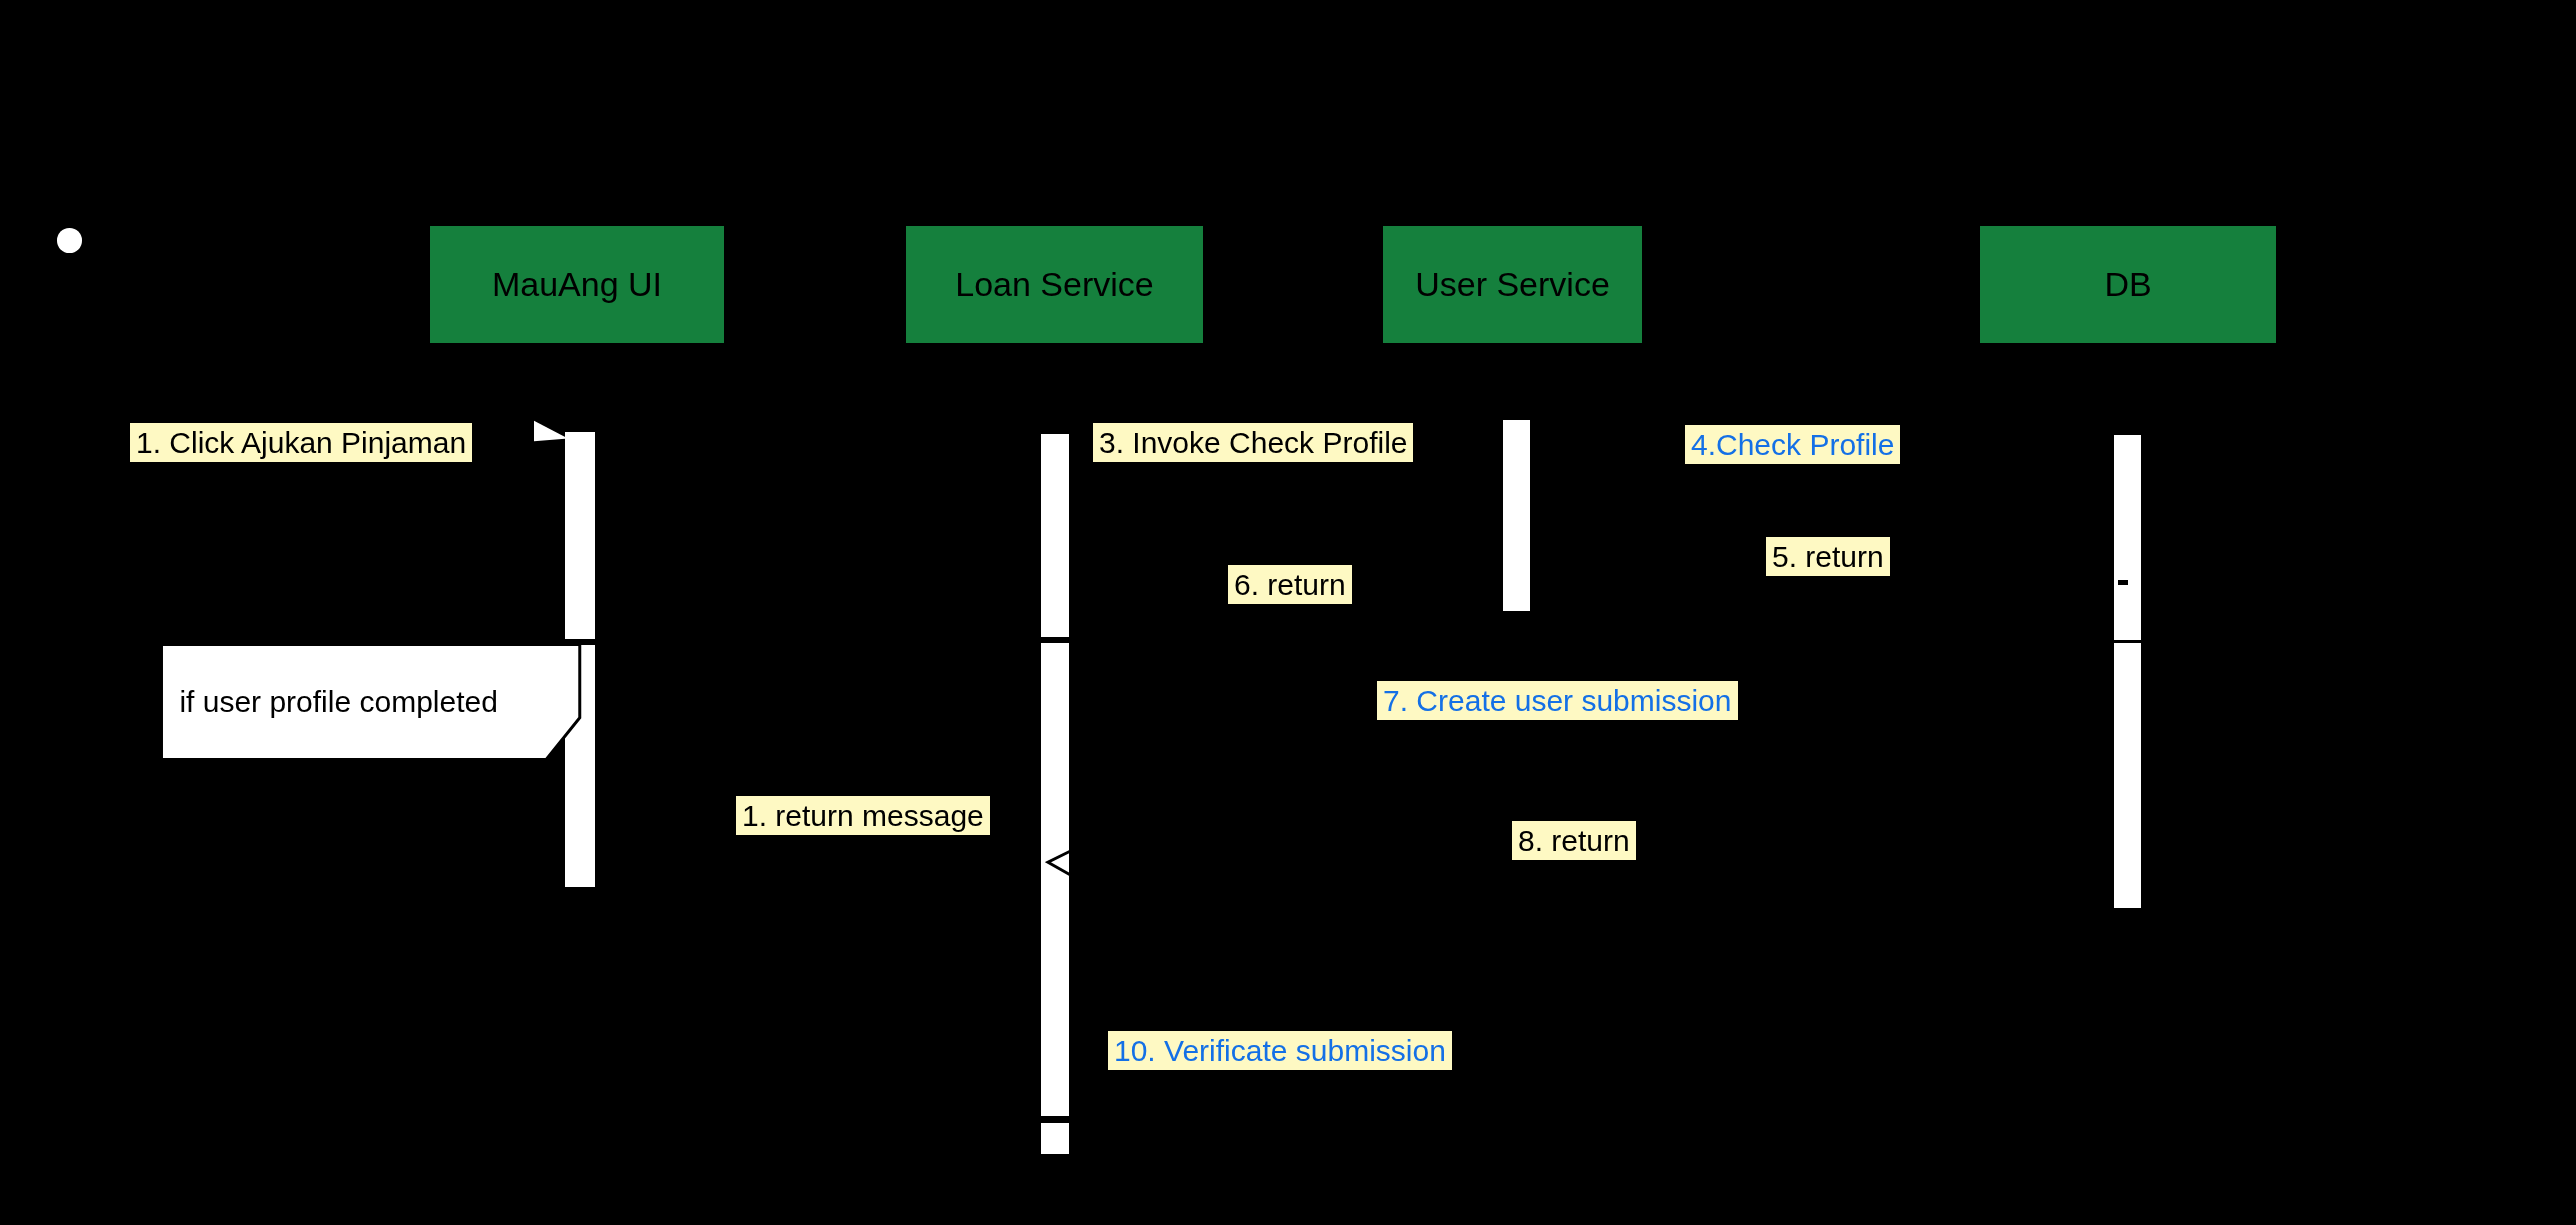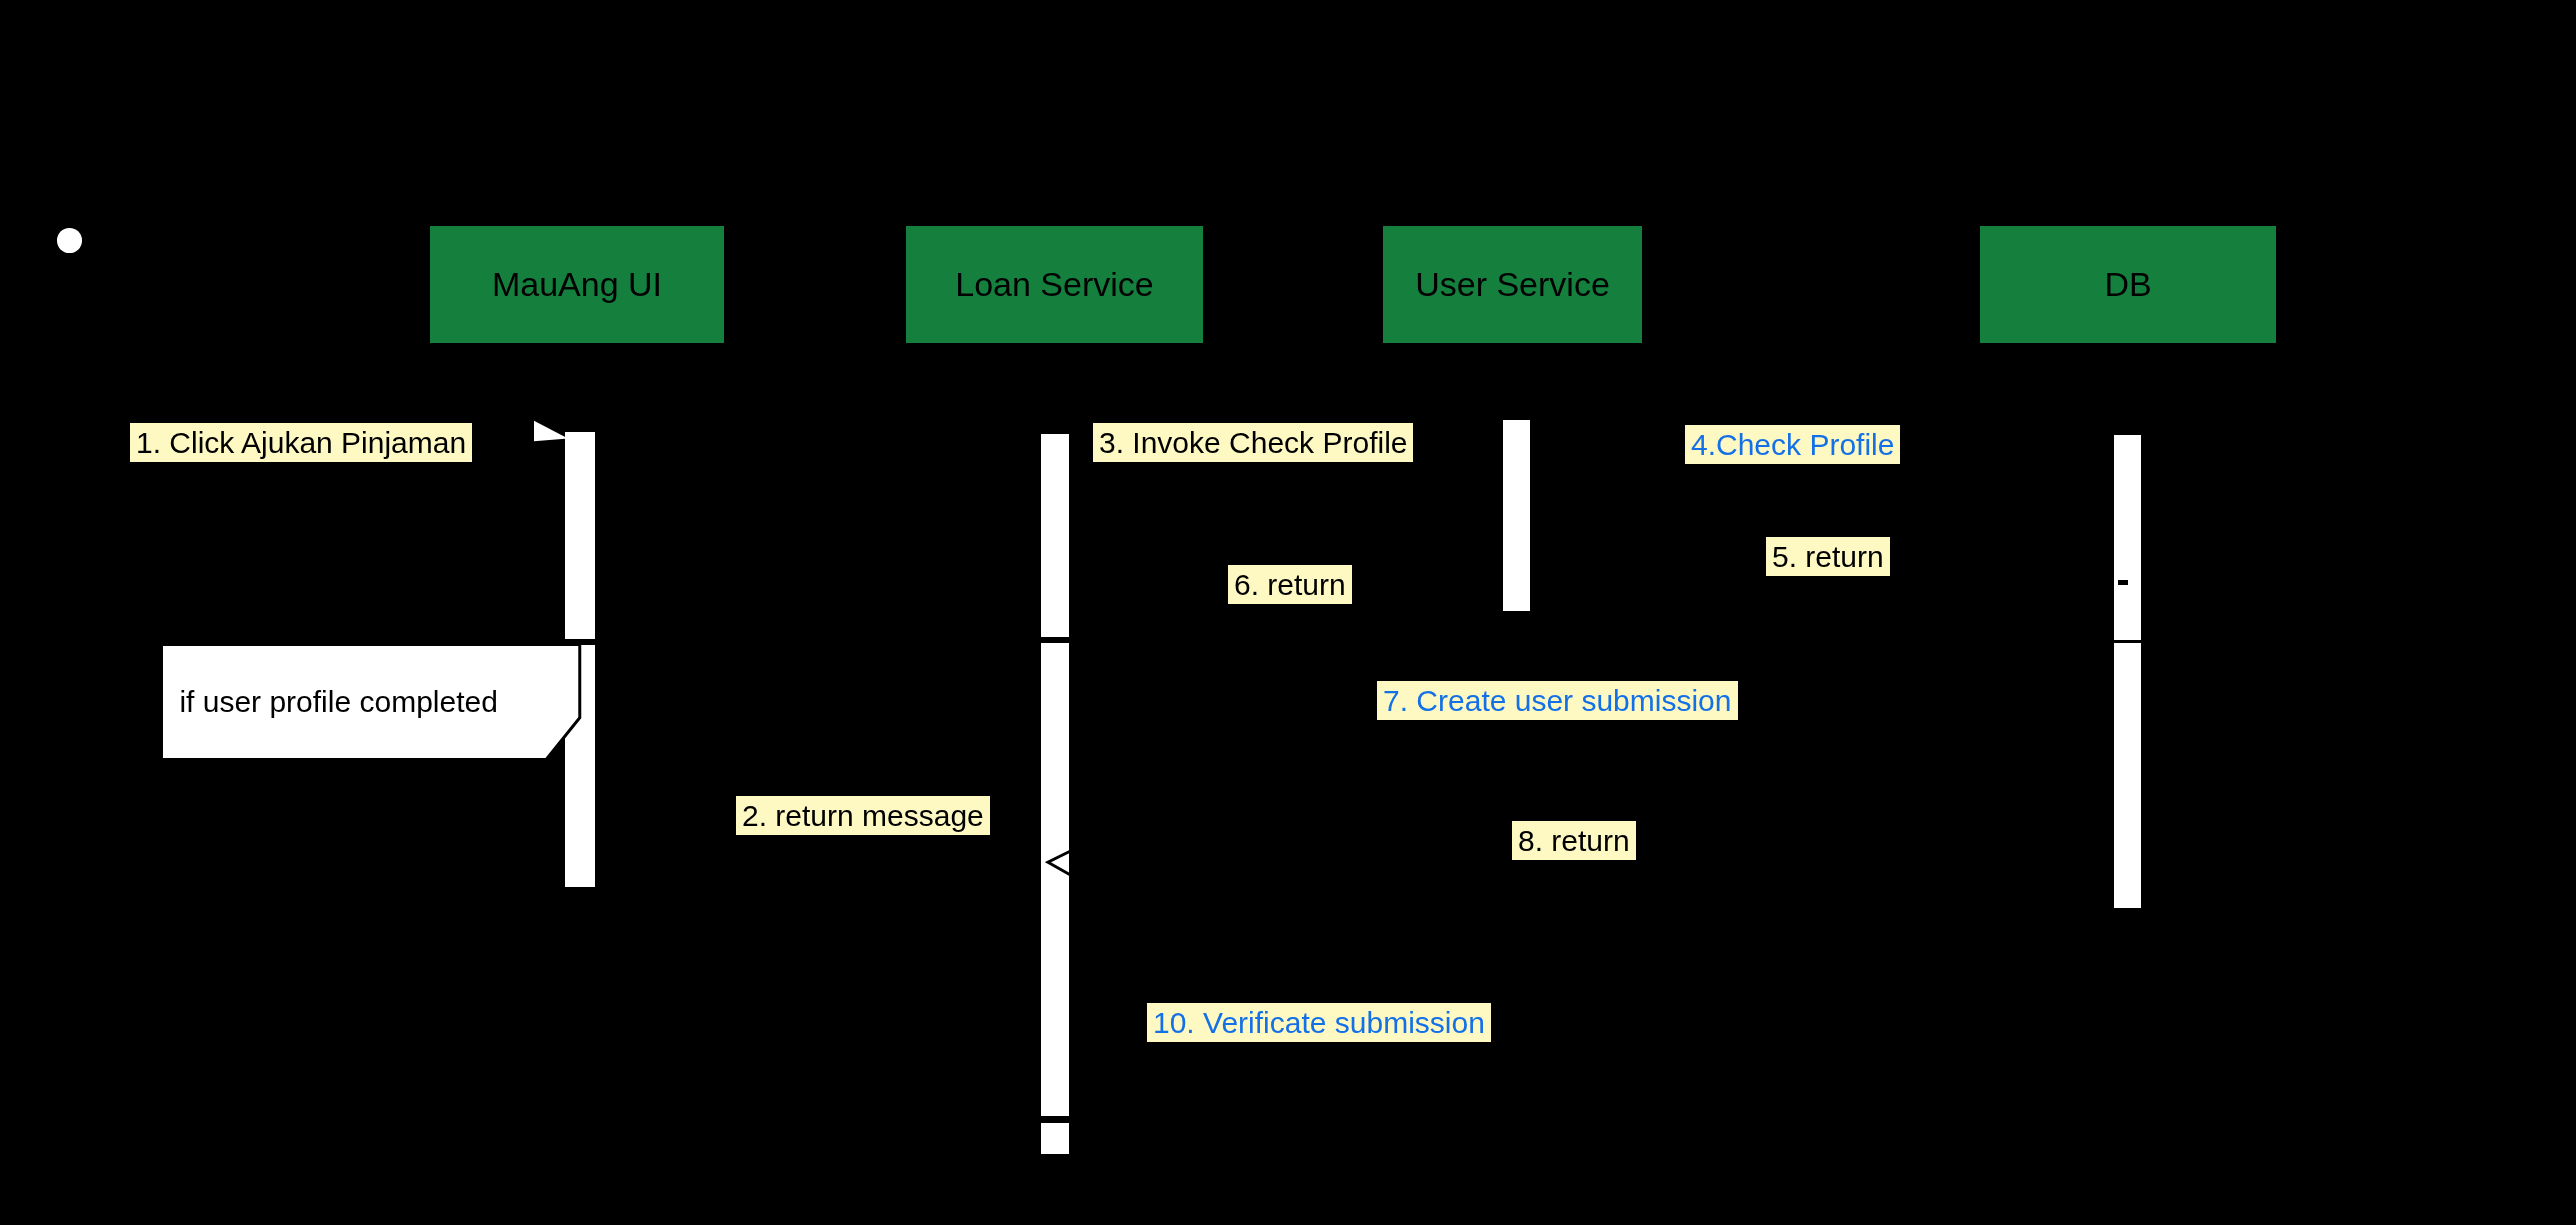--- a/index.html
+++ b/index.html
@@ -70,21 +70,21 @@
   }
   #m1  { left: 130px;  top: 423px; }
   #m2  { left: 623px;  top: 423px; }
   #m3  { left: 1093px; top: 423px; }
   #m4  { left: 1685px; top: 425px; }
   #m5  { left: 1766px; top: 537px; }
   #m6  { left: 1228px; top: 537px; }
   #m7  { left: 1377px; top: 681px; }
   #m8  { left: 1512px; top: 821px; }
   #m9  { left: 736px;  top: 796px; }
-  #m10 { left: 1108px; top: 1003px; margin-left: 39px; }
+  #m10 { left: 1108px; top: 1031px; }
 
   
   #note {
     position: absolute;
     left: 160px; top: 643px;
     width: 422px; height: 118px;
   }
   #note svg { position: absolute; left: 0; top: 0; }
   #note .note-text {
     position: absolute;
@@ -154,17 +154,17 @@
   </svg>
   <div id="db-dash">-</div>
 
   <div class="msg" id="m1" style="color: rgb(0, 0, 0);">1. Click Ajukan Pinjaman</div>
   <div class="msg" id="m3" style="color: rgb(0, 0, 0);">3. Invoke Check Profile</div>
   <div class="msg" id="m4" style="color: rgb(20, 112, 230);">4.Check Profile</div>
   <div class="msg" id="m5" style="color: rgb(0, 0, 0);">5. return</div>
   <div class="msg" id="m6" style="color: rgb(0, 0, 0); margin-top: 28px;">6. return</div>
   <div class="msg" id="m7" style="color: rgb(20, 112, 230);">7. Create user submission</div>
   <div class="msg" id="m8" style="color: rgb(0, 0, 0);">8. return</div>
-  <div class="msg" id="m9" style="color: rgb(0, 0, 0);">2. return message</div>
+  <div class="msg" id="m9" style="color: rgb(0, 0, 0);">1. return message</div>
   <div class="msg" id="m10" style="color: rgb(20, 112, 230);">10. Verificate submission</div>
 
 </div>
 
 
 </body></html>

